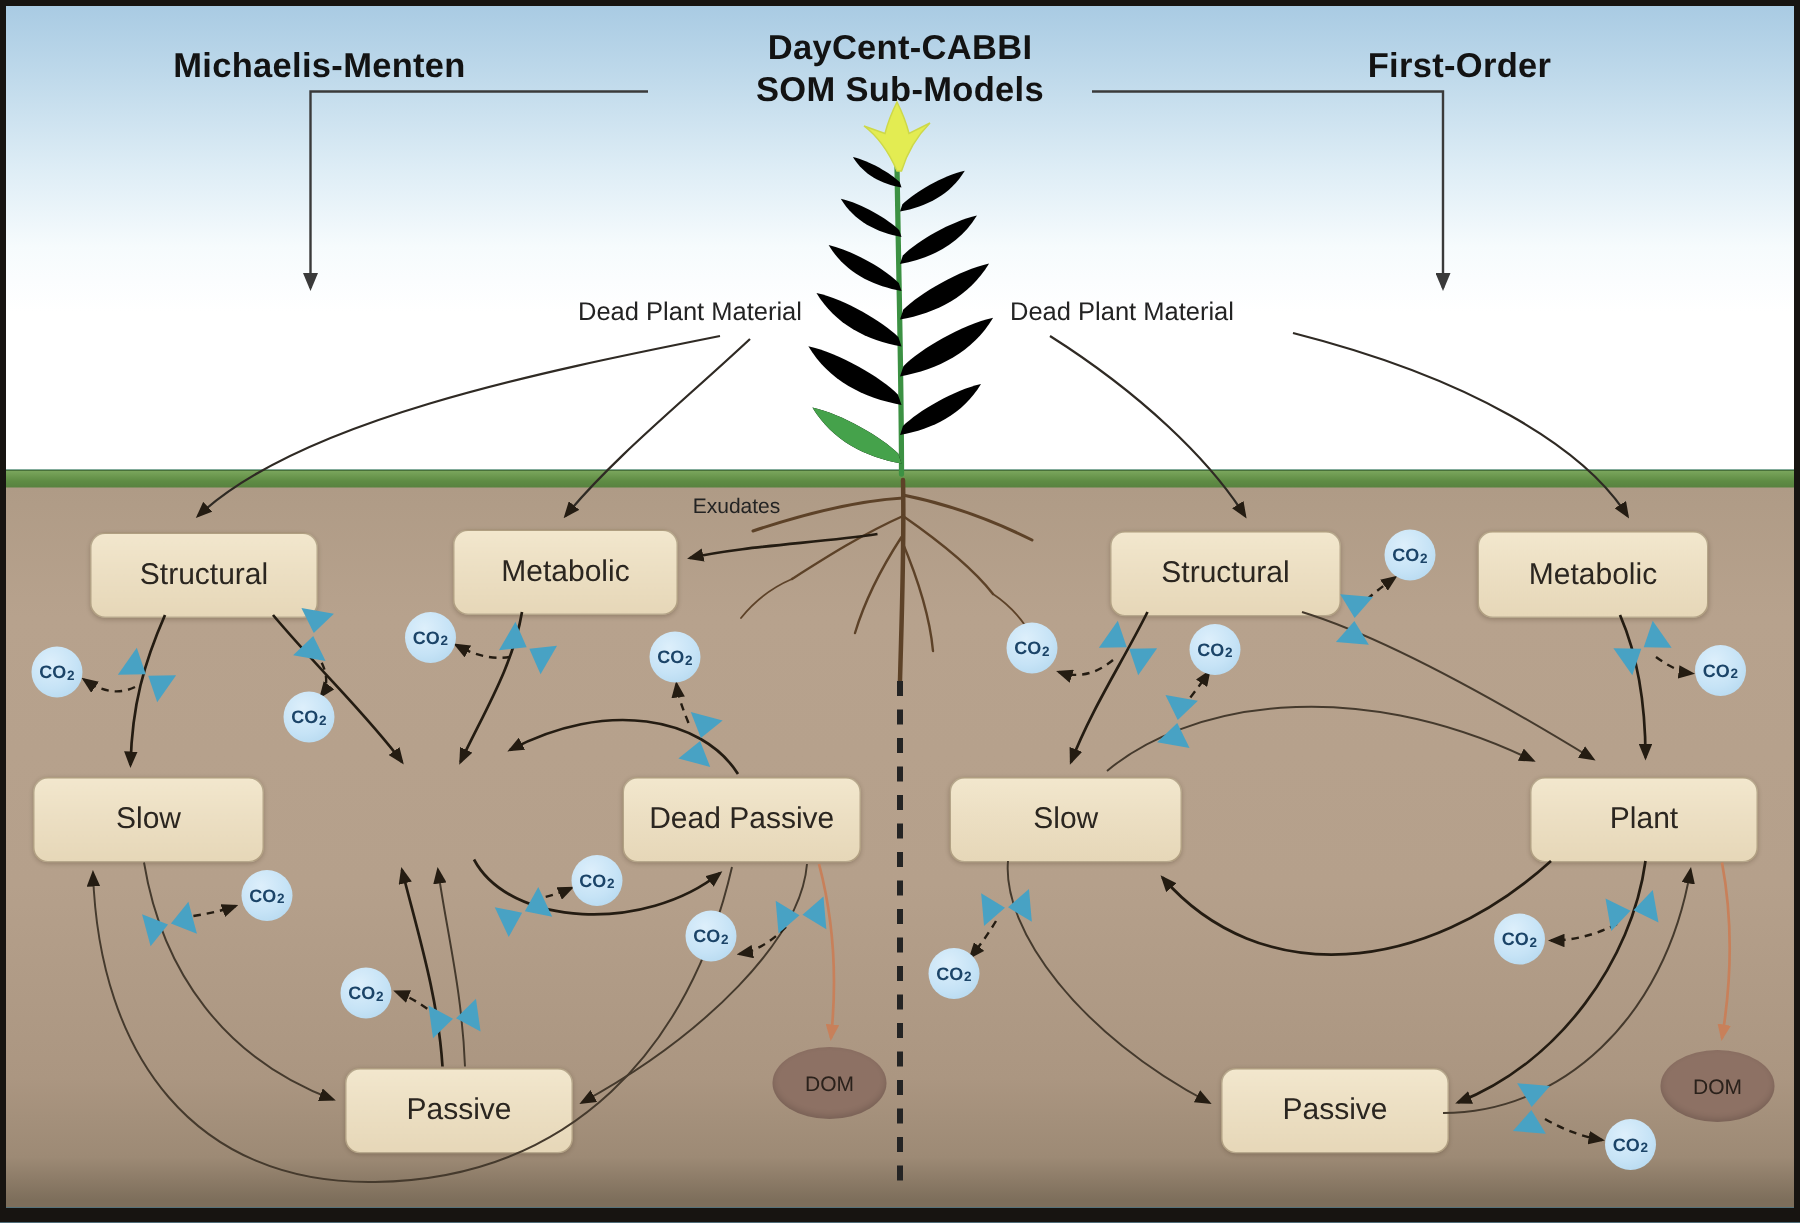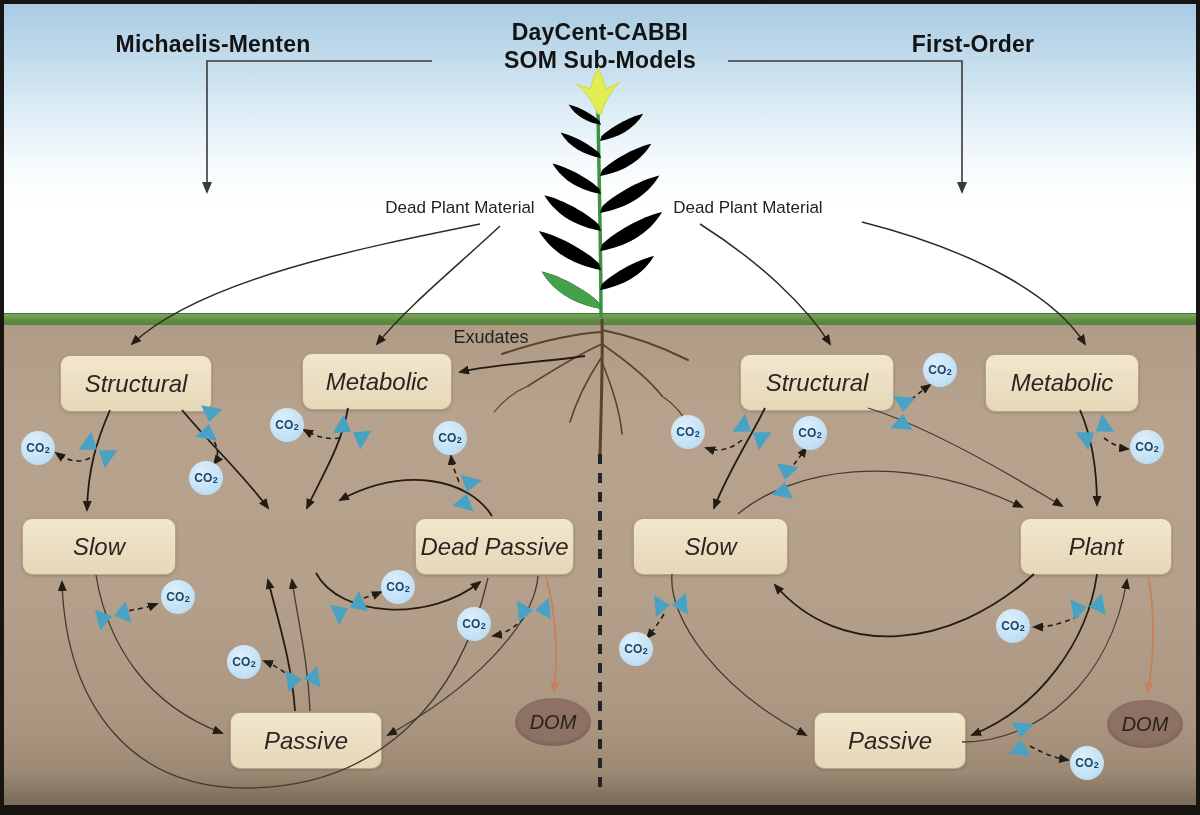--- a/index.html
+++ b/index.html
@@ -29,24 +29,24 @@
   .soil{position:absolute;left:0;top:321px;width:100%;height:480px;
     background:linear-gradient(180deg,#af9b86 0%,#b7a28d 18%,#b5a08b 55%,#ab9681 82%,#9d8a75 93%,#7d6e5b 99%);}
   .title{position:absolute;transform:translate(-50%,-50%);color:#131313;font-weight:bold;
     font-size:23px;letter-spacing:.2px;white-space:nowrap;}
   .small-label{position:absolute;transform:translate(-50%,-50%);color:#232323;
     font-size:17px;white-space:nowrap;}
   .pool{position:absolute;display:flex;align-items:center;justify-content:center;
     background:linear-gradient(180deg,#f2e7cd 0%,var(--pool-box-fill) 45%,#e6d7b8 100%);
     border:1px solid rgba(110,92,62,.45);border-radius:10px;
     box-shadow:0 1px 3px rgba(60,45,25,.25);
-    color:#2b2620;font-size:24px;white-space:nowrap;z-index:3;font-style:italic;}
+    color:#2b2620;font-size:20px;white-space:nowrap;z-index:3;}
   .dom{position:absolute;display:flex;align-items:center;justify-content:center;
-    background:var(--dom-fill);border-radius:50%;color:#2a211b;font-size:20px;
-    box-shadow:inset 0 -2px 4px rgba(0,0,0,.15);z-index:3;font-style:italic;}
+    background:var(--dom-fill);border-radius:50%;color:#2a211b;font-size:14px;
+    box-shadow:inset 0 -2px 4px rgba(0,0,0,.15);z-index:3;}
   .co2{position:absolute;width:34px;height:34px;border-radius:50%;
     background:radial-gradient(circle at 38% 32%,#ddeffb 0%,var(--co2-circle-fill) 55%,#aed4ec 100%);
     display:flex;align-items:center;justify-content:center;
     color:var(--co2-text);font-size:12px;font-weight:bold;z-index:6;}
   .co2 sub{font-size:9px;line-height:1;margin-left:.5px;transform:translateY(2px);}
   .valve{position:absolute;width:34px;height:24px;z-index:5;}
   .valve polygon{fill:var(--valve-teal);}
   svg.flows{position:absolute;left:0;top:0;z-index:4;pointer-events:none;}
   svg.flora{position:absolute;left:0;top:0;z-index:2;pointer-events:none;}
   .arrow{fill:none;stroke:var(--arrow-dark);stroke-width:1.8;}
@@ -70,21 +70,21 @@
   <div class="grass"></div>
   <div class="soil"></div>
 
   <div class="title" style="left:209px;top:40px">Michaelis-Menten</div>
   <div class="title" style="left:596px;top:28px">DayCent-CABBI</div>
   <div class="title" style="left:596px;top:56px">SOM Sub-Models</div>
   <div class="title" style="left:969px;top:40px">First-Order</div>
 
   <div class="small-label" style="left:456px;top:204px">Dead Plant Material</div>
   <div class="small-label" style="left:744px;top:204px">Dead Plant Material</div>
-  <div class="small-label" style="left:487px;top:333px;font-size:18px">Exudates</div>
+  <div class="small-label" style="left:487px;top:333px;font-size:14px">Exudates</div>
 
   <svg class="flora" width="1192" height="801" viewBox="0 0 1192 801">
     <defs>
       <path id="leafL" d="M0,0 C-22,-4 -42,-14 -54,-34 C-36,-30 -12,-16 -2,-6 Z"></path>
       <path id="leafR" d="M0,0 C22,-4 42,-14 54,-34 C36,-30 12,-16 2,-6 Z"></path>
     </defs>
     <g>
       <path class="root" style="stroke-width:3" d="M598,316 C599,360 597,410 596,450"></path>
       <path class="root" style="stroke-width:2" d="M598,328 C564,330 528,340 498,350"></path>
       <path class="root" style="stroke-width:1.6" d="M598,340 C571,352 546,368 524,382"></path>

